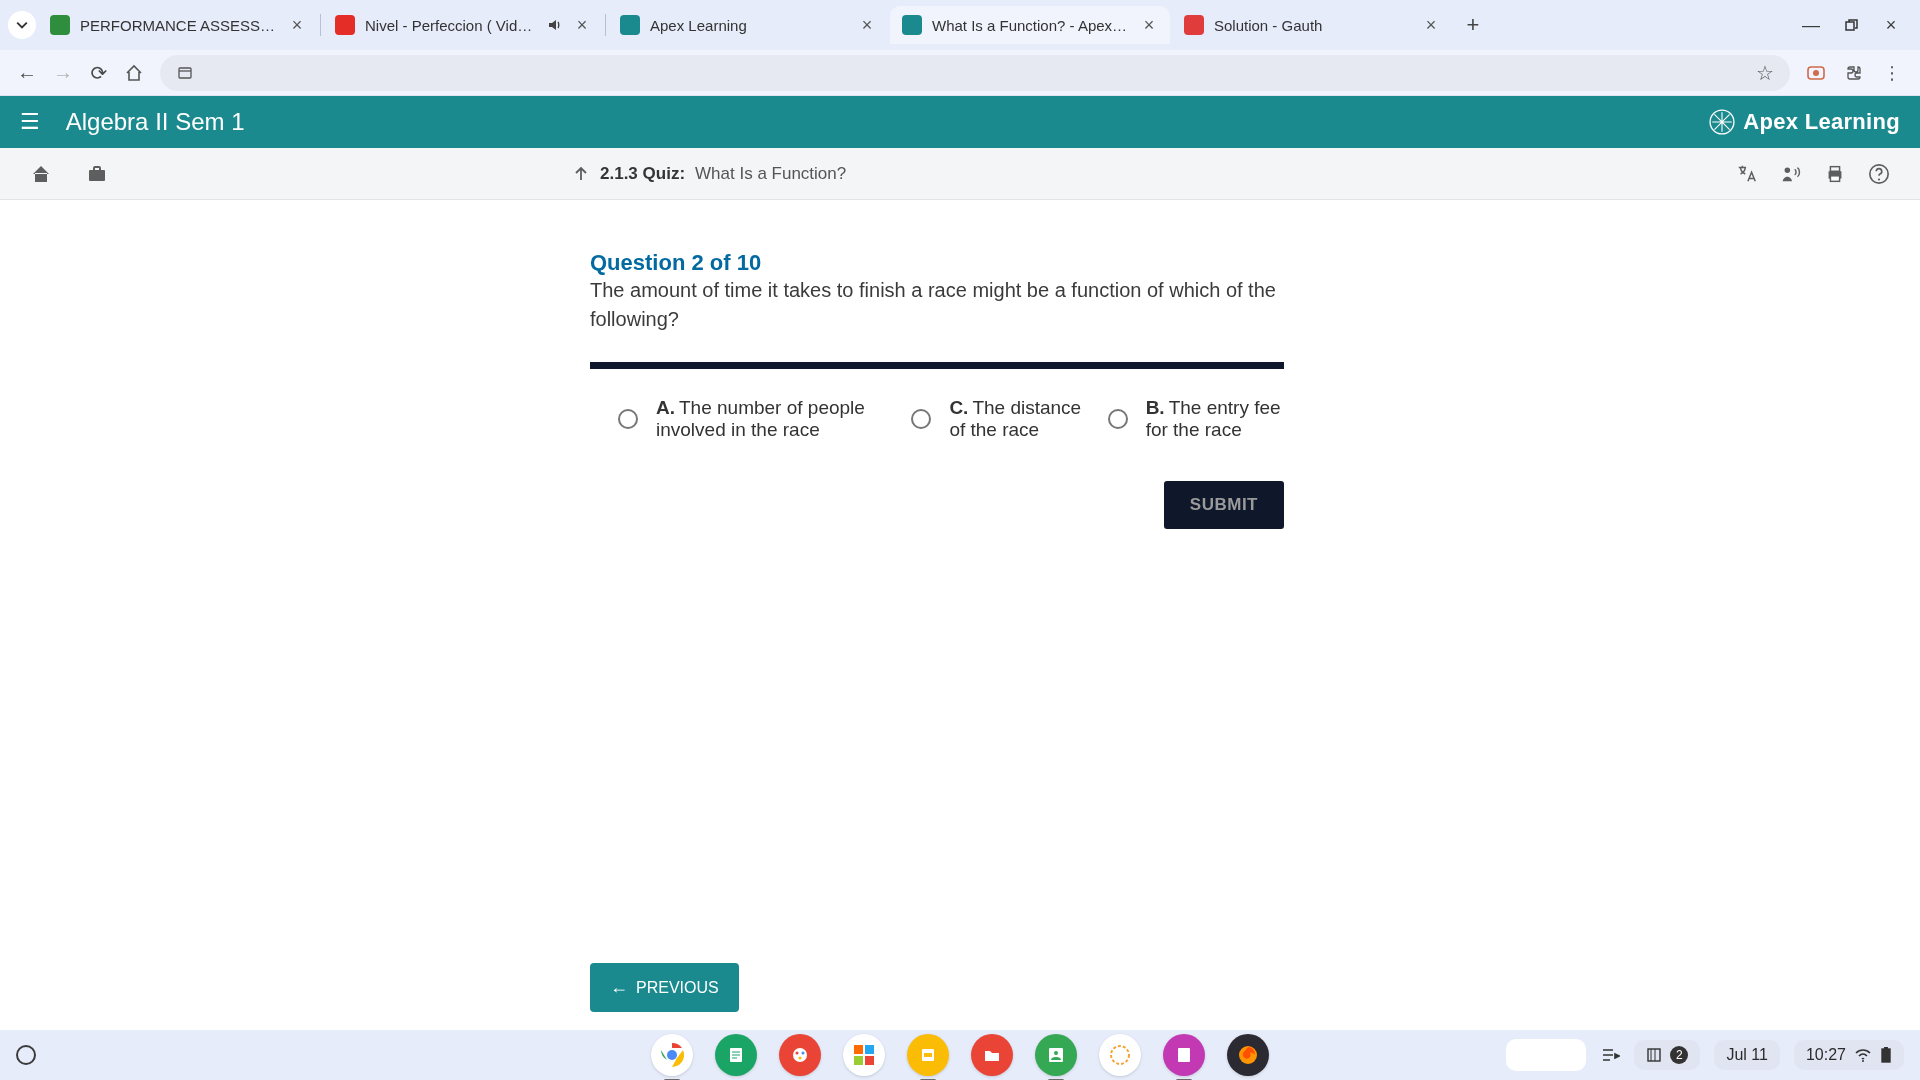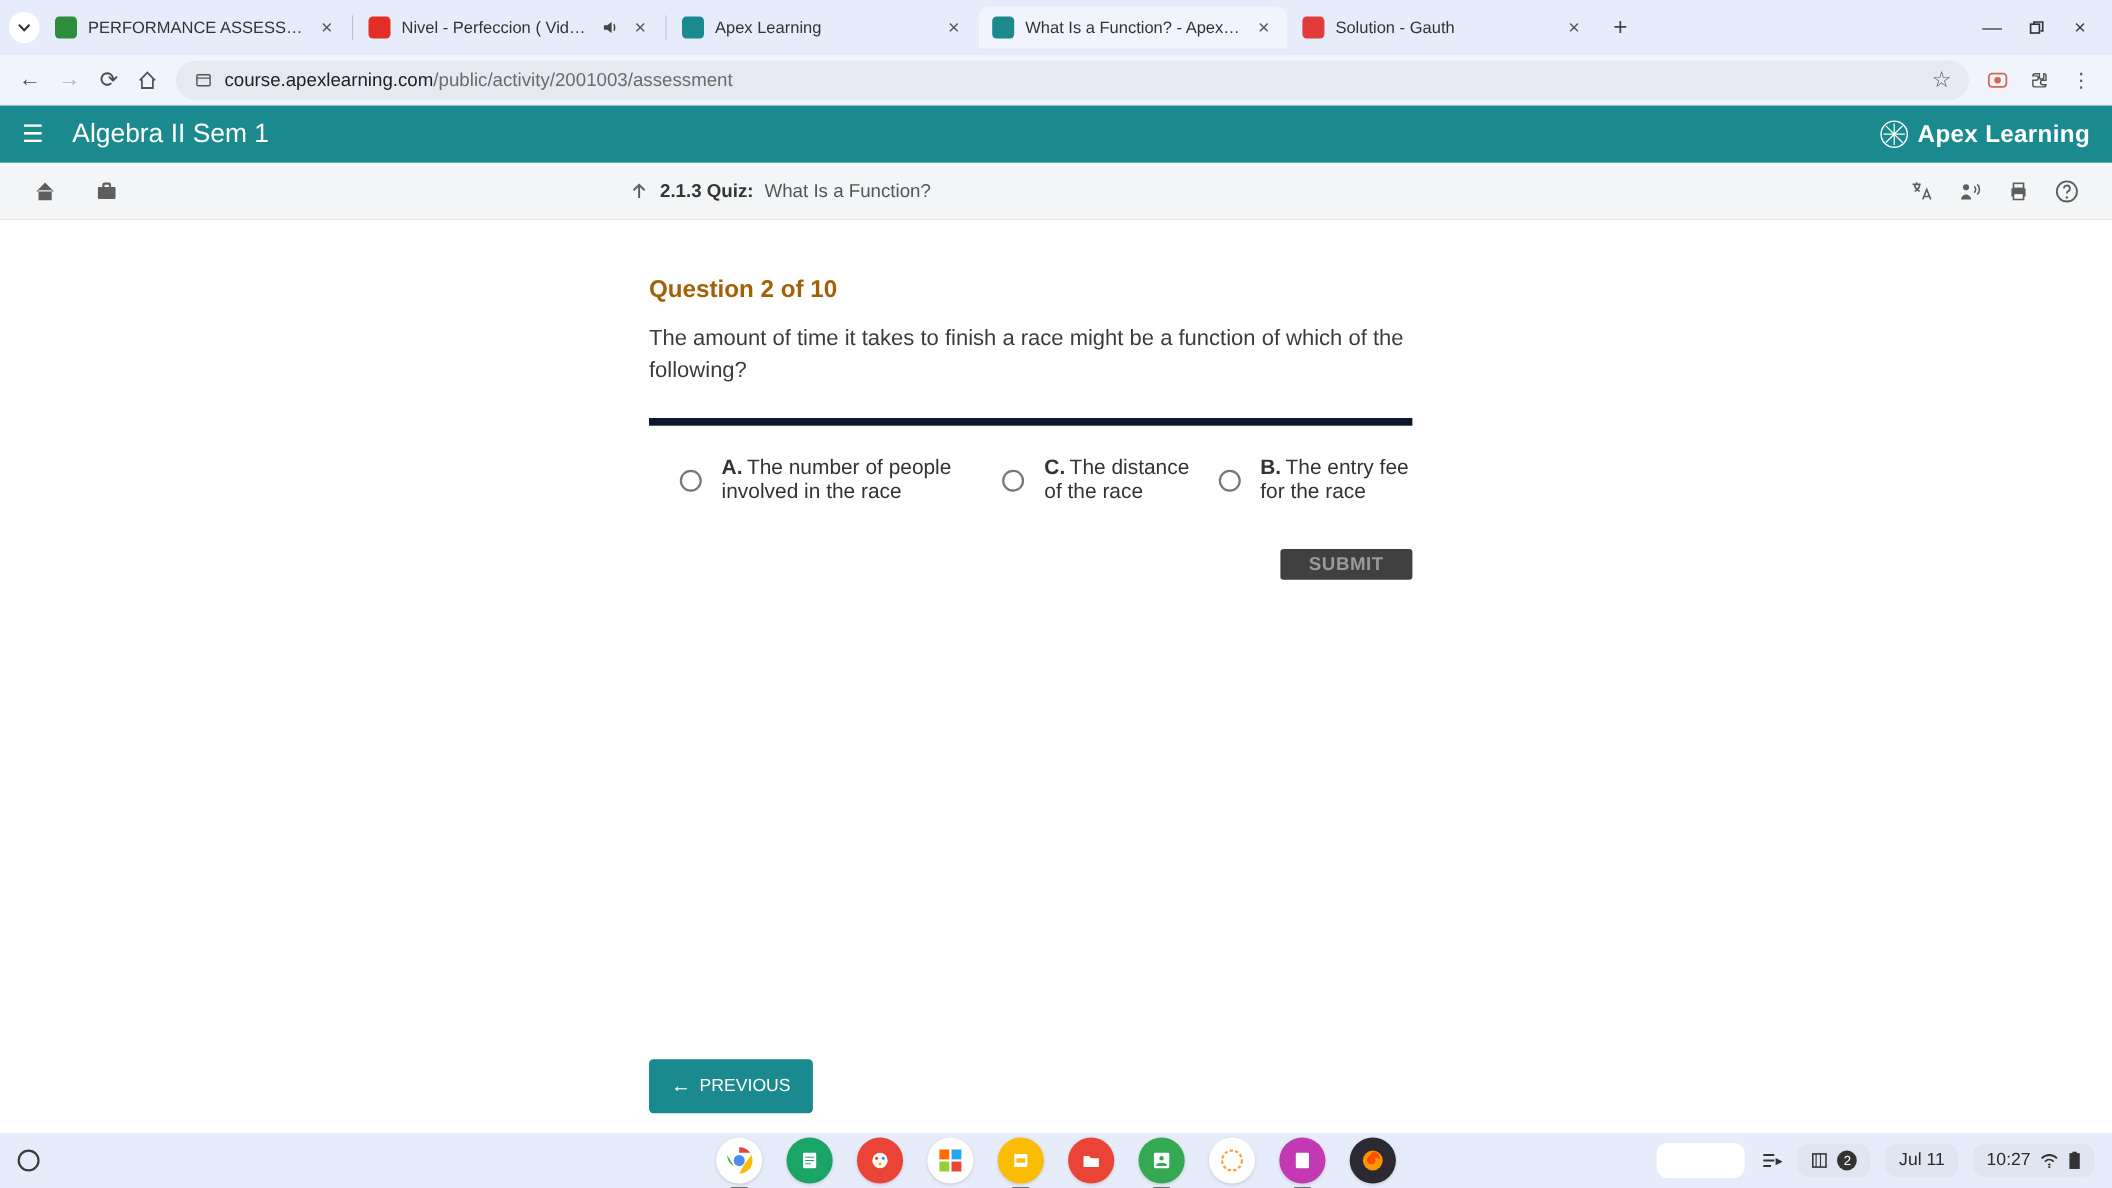--- a/index.html
+++ b/index.html
@@ -48,28 +48,28 @@
 .quizbar .ic { font-size:22px; color:#5e5e5e; cursor:pointer;}
 .quizbar .crumb { margin-left: 430px; display:flex; align-items:center; gap:10px; font-size:17px;}
 .quizbar .crumb .up { font-size:20px; cursor:pointer; color:#5e5e5e; transform: translateY(-1px);}
 .quizbar .crumb b { color:#353535; font-weight:700;}
 .quizbar .rightics { margin-left:auto; display:flex; gap:22px; }
 .quizbar .rightics .ic { font-size:22px; }
 
 
 .page { background:#fff; height: calc(100% - 50px - 46px - 52px - 52px - 50px); overflow:auto; position:relative; }
 .qwrap { width: 694px; margin-left: 590px; padding-top: 50px; color:#333; }
-.qtitle { font-size:22px; font-weight:700; margin-bottom: 18px; color:#a16207;}
+.qtitle { font-size:22px; font-weight:700; color:#0369a1;}
 .qtext { font-size:20px; line-height:1.45; color:#3b3b3b; padding-bottom: 28px; border-bottom:7px solid #0f172a; }
 .answers { padding: 28px 0 40px 28px; display:flex; flex-direction:row; gap:26px;}
 .answer { display:flex; align-items:center; gap:18px; font-size:19px; cursor:pointer;}
 .answer .radio { width:20px; height:20px; border:2px solid #777; border-radius:50%; flex-shrink:0;}
 .answer b { font-weight:700; margin-right:4px;}
 .submit-row { display:flex; justify-content:flex-end; }
-.submit-btn { background:#404040; color:#9a9a9a; font-size:17px; font-weight:600; letter-spacing:0.5px; padding: 4px 26px; border:none; border-radius:3px; cursor:not-allowed;}
+.submit-btn { background:#0f172a; color:#9a9a9a; font-size:17px; font-weight:600; letter-spacing:0.5px; padding: 14px 26px; border:none; border-radius:3px; cursor:not-allowed;}
 .prev-btn { position:absolute; bottom: 18px; left: 590px; background:#1b8a8f; color:#fff; font-size:16px; font-weight:500; padding: 14px 20px; border:none; border-radius:4px; display:flex; align-items:center; gap:8px; cursor:pointer;}
 .prev-btn .arw{font-size:18px;}
 
 
 .shelf { height:50px; background:#e7ecfb; display:flex; align-items:center; padding:0 16px; position:relative;}
 .shelf .launcher { width:20px; height:20px; border:2px solid #3b3b3b; border-radius:50%; cursor:pointer;}
 .shelf .apps { position:absolute; left:50%; transform:translateX(-50%); display:flex; gap:22px;}
 .shelf .app { width:42px; height:42px; border-radius:50%; background:#fff; display:flex; align-items:center; justify-content:center; box-shadow:0 1px 3px rgba(0,0,0,0.15); cursor:pointer; position:relative;}
 .shelf .app .dot { position:absolute; bottom:-6px; width:16px; height:3px; background:#6a6a6a; border-radius:2px;}
 .shelf .status { margin-left:auto; display:flex; align-items:center; gap:14px; font-size:16px; color:#2b2b2b;}
@@ -150,21 +150,20 @@
         <path d="M3 10 L10 3 L17 10 M5 9v8h10V9" stroke="#555" stroke-width="1.6" fill="none"></path>
       </svg>
   </span>
   <div class="urlbox">
     <span class="site-ic">
       <svg width="16" height="16" viewBox="0 0 16 16">
           <rect x="2" y="3" width="12" height="10" rx="1" stroke="#555" stroke-width="1.3" fill="none"></rect>
           <line x1="2" y1="6" x2="14" y2="6" stroke="#555" stroke-width="1.3"></line>
         </svg>
     </span>
-    <span class="url"><span class="host">course.apexlearning.com</span><span>/public/activity/2001003/assessment</span></span>
     <span class="star">☆</span>
   </div>
   <span class="ext-ic">
     <svg width="22" height="22" viewBox="0 0 22 22">
         <rect x="3" y="5" width="16" height="12" rx="3" stroke="#d06a4a" stroke-width="1.6" fill="none"></rect>
         <circle cx="11" cy="11" r="3" fill="#d06a4a"></circle>
       </svg>
   </span>
   <span class="ext-ic">
     <svg width="20" height="20" viewBox="0 0 20 20">

